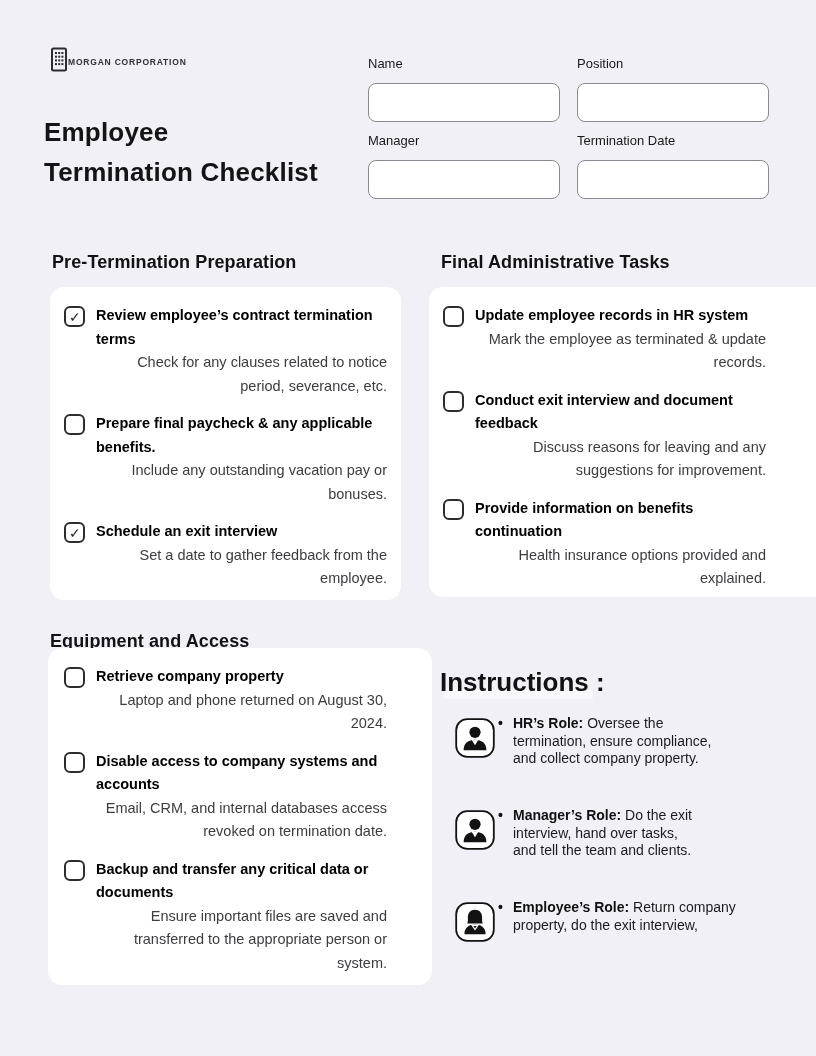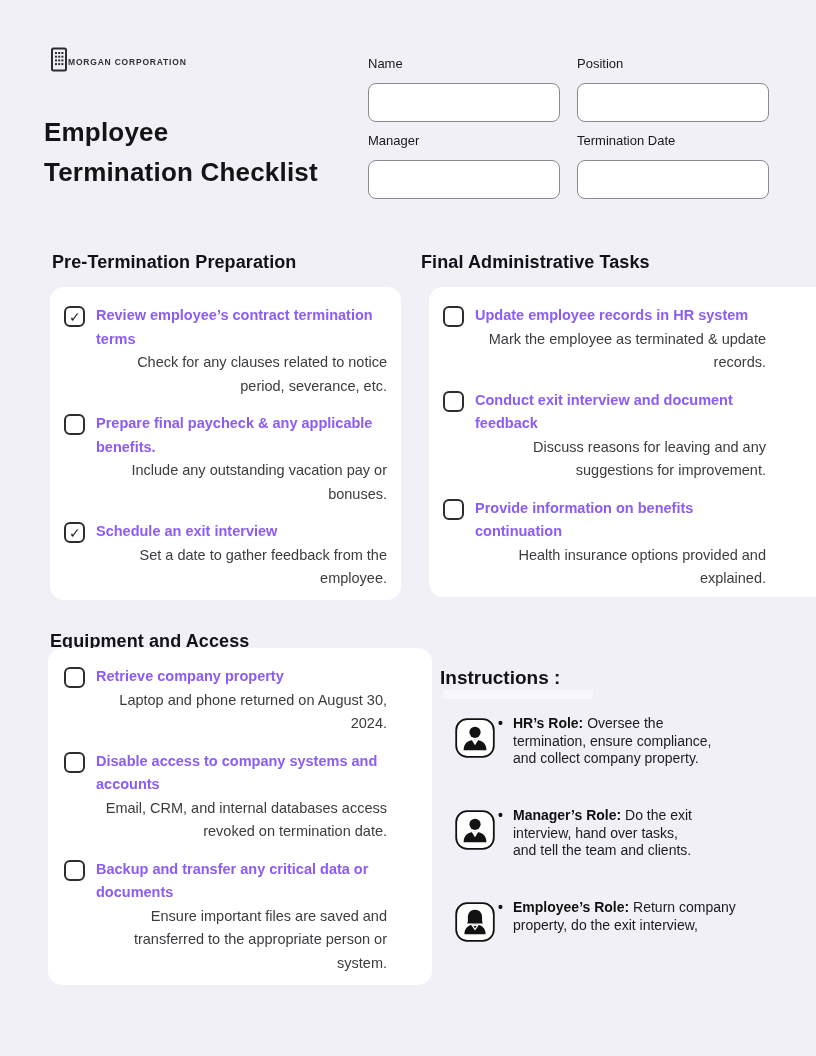--- a/index.html
+++ b/index.html
@@ -17,38 +17,38 @@
   .field-label { font-size:13px; color:#19191c; margin-bottom:12px; }
   .field input { width:192px; height:39px; border:1.2px solid #8a8a92; border-radius:8px; background:#fff; outline:none; font-size:14px; padding:0 10px; font-family:inherit; color:#222; }
   .f-name      { left:368px; top:56px; }
   .f-position  { left:577px; top:56px; }
   .f-manager   { left:368px; top:133px; }
   .f-termdate  { left:577px; top:133px; }
 
   
   .section-heading { position:absolute; font-size:18px; font-weight:bold; color:#121215; letter-spacing:0.1px; }
   .h-pre   { left:52px;  top:252px; }
-  .h-final { left:421px; top:252px; }
+  .h-final { left:441px; top:252px; }
   .h-equip { left:50px;  top:631px; }
 
   
   .card { position:absolute; background:#fff; border-radius:14px; padding:17px 10px 14px 14px; }
   .card-pre   { left:50px;  top:287px; width:351px; height:313px; }
   .card-final { left:429px; top:287px; width:420px; height:310px; }
   .card-equip { left:48px;  top:648px; width:384px; height:337px;padding-left:16px; }
 
   .item { display:flex; align-items:flex-start; margin-bottom:14px; }
   .checkbox { width:21px; height:21px; flex:0 0 21px; border:2px solid #2d2d31; border-radius:6px; background:#fff; position:relative; margin-top:2px; cursor:pointer; }
   .checkbox.checked::after { content:"\2713"; position:absolute; left:3px; top:1px; font-size:14px; line-height:16px; color:#242428; }
   .item-text { margin-left:11px; width:291px; }
-  .item-title { font-size:14.5px; font-weight:bold; color:#8b5cf6; line-height:23.5px; }
+  .item-title { font-size:14.5px; font-weight:bold; color:#000000; line-height:23.5px; }
   .item-desc  { font-size:14.5px; color:#3c3c40; line-height:23.5px;text-align:right; }
 
   
-  .instr-heading { position:absolute; left:440px; top:667px; font-size:19px; font-weight:bold; color:#121215; z-index:2; }
+  .instr-heading { position:absolute; left:440px; top:667px; font-size:26px; font-weight:bold; color:#121215; z-index:2; }
   .instr-band { position:absolute; left:443px; top:690px; width:150px; height:9px; background:#f8f8fc; border-radius:2px; z-index:1; }
   .instr-row { position:absolute; left:455px; display:flex; align-items:flex-start; }
   .person-badge { width:40px; height:40px; flex:0 0 40px; margin-top:3px; }
   .instr-body { margin-left:18px; position:relative; width:250px; }
   .instr-body .bullet { position:absolute; left:-15px; top:0px; font-size:14px; font-weight:bold; color:#111; }
   .instr-line { font-size:14px; line-height:17.5px; color:#1b1b1f; }
   .instr-label { font-weight:bold; color:#101013; }
   .r-hr  { top:715px; }
   .r-mgr { top:807px; }
   .r-emp { top:899px; }

